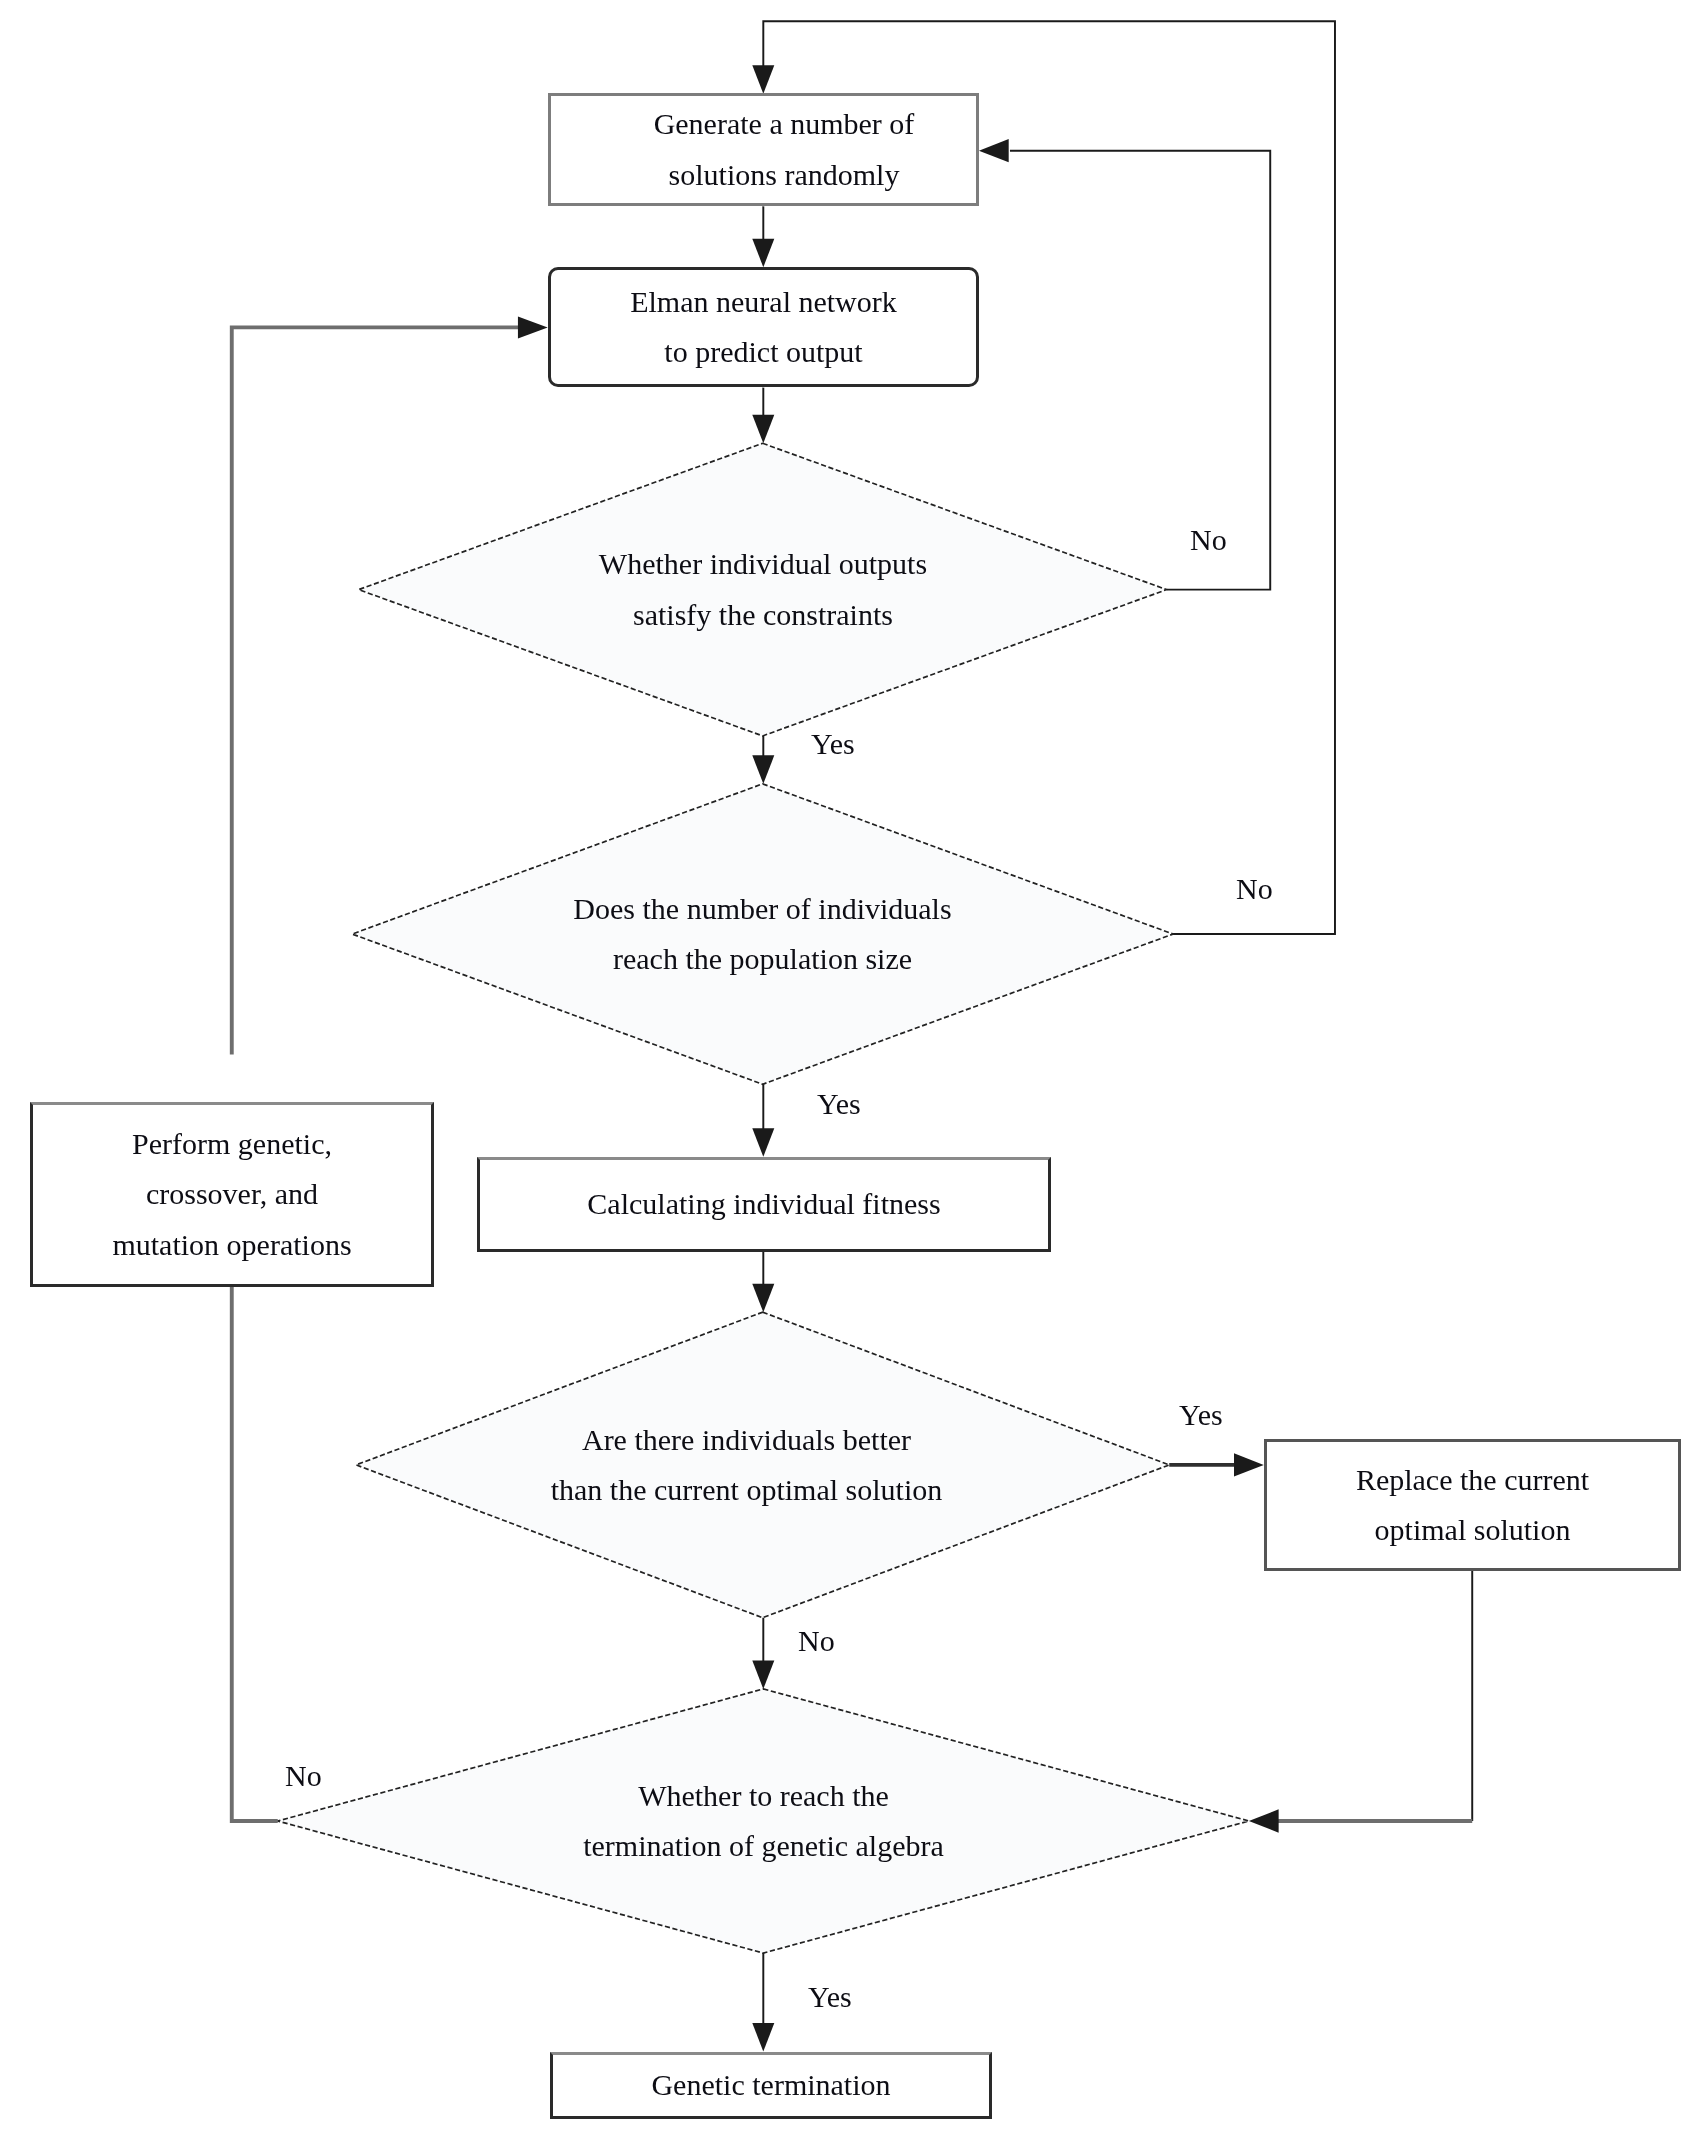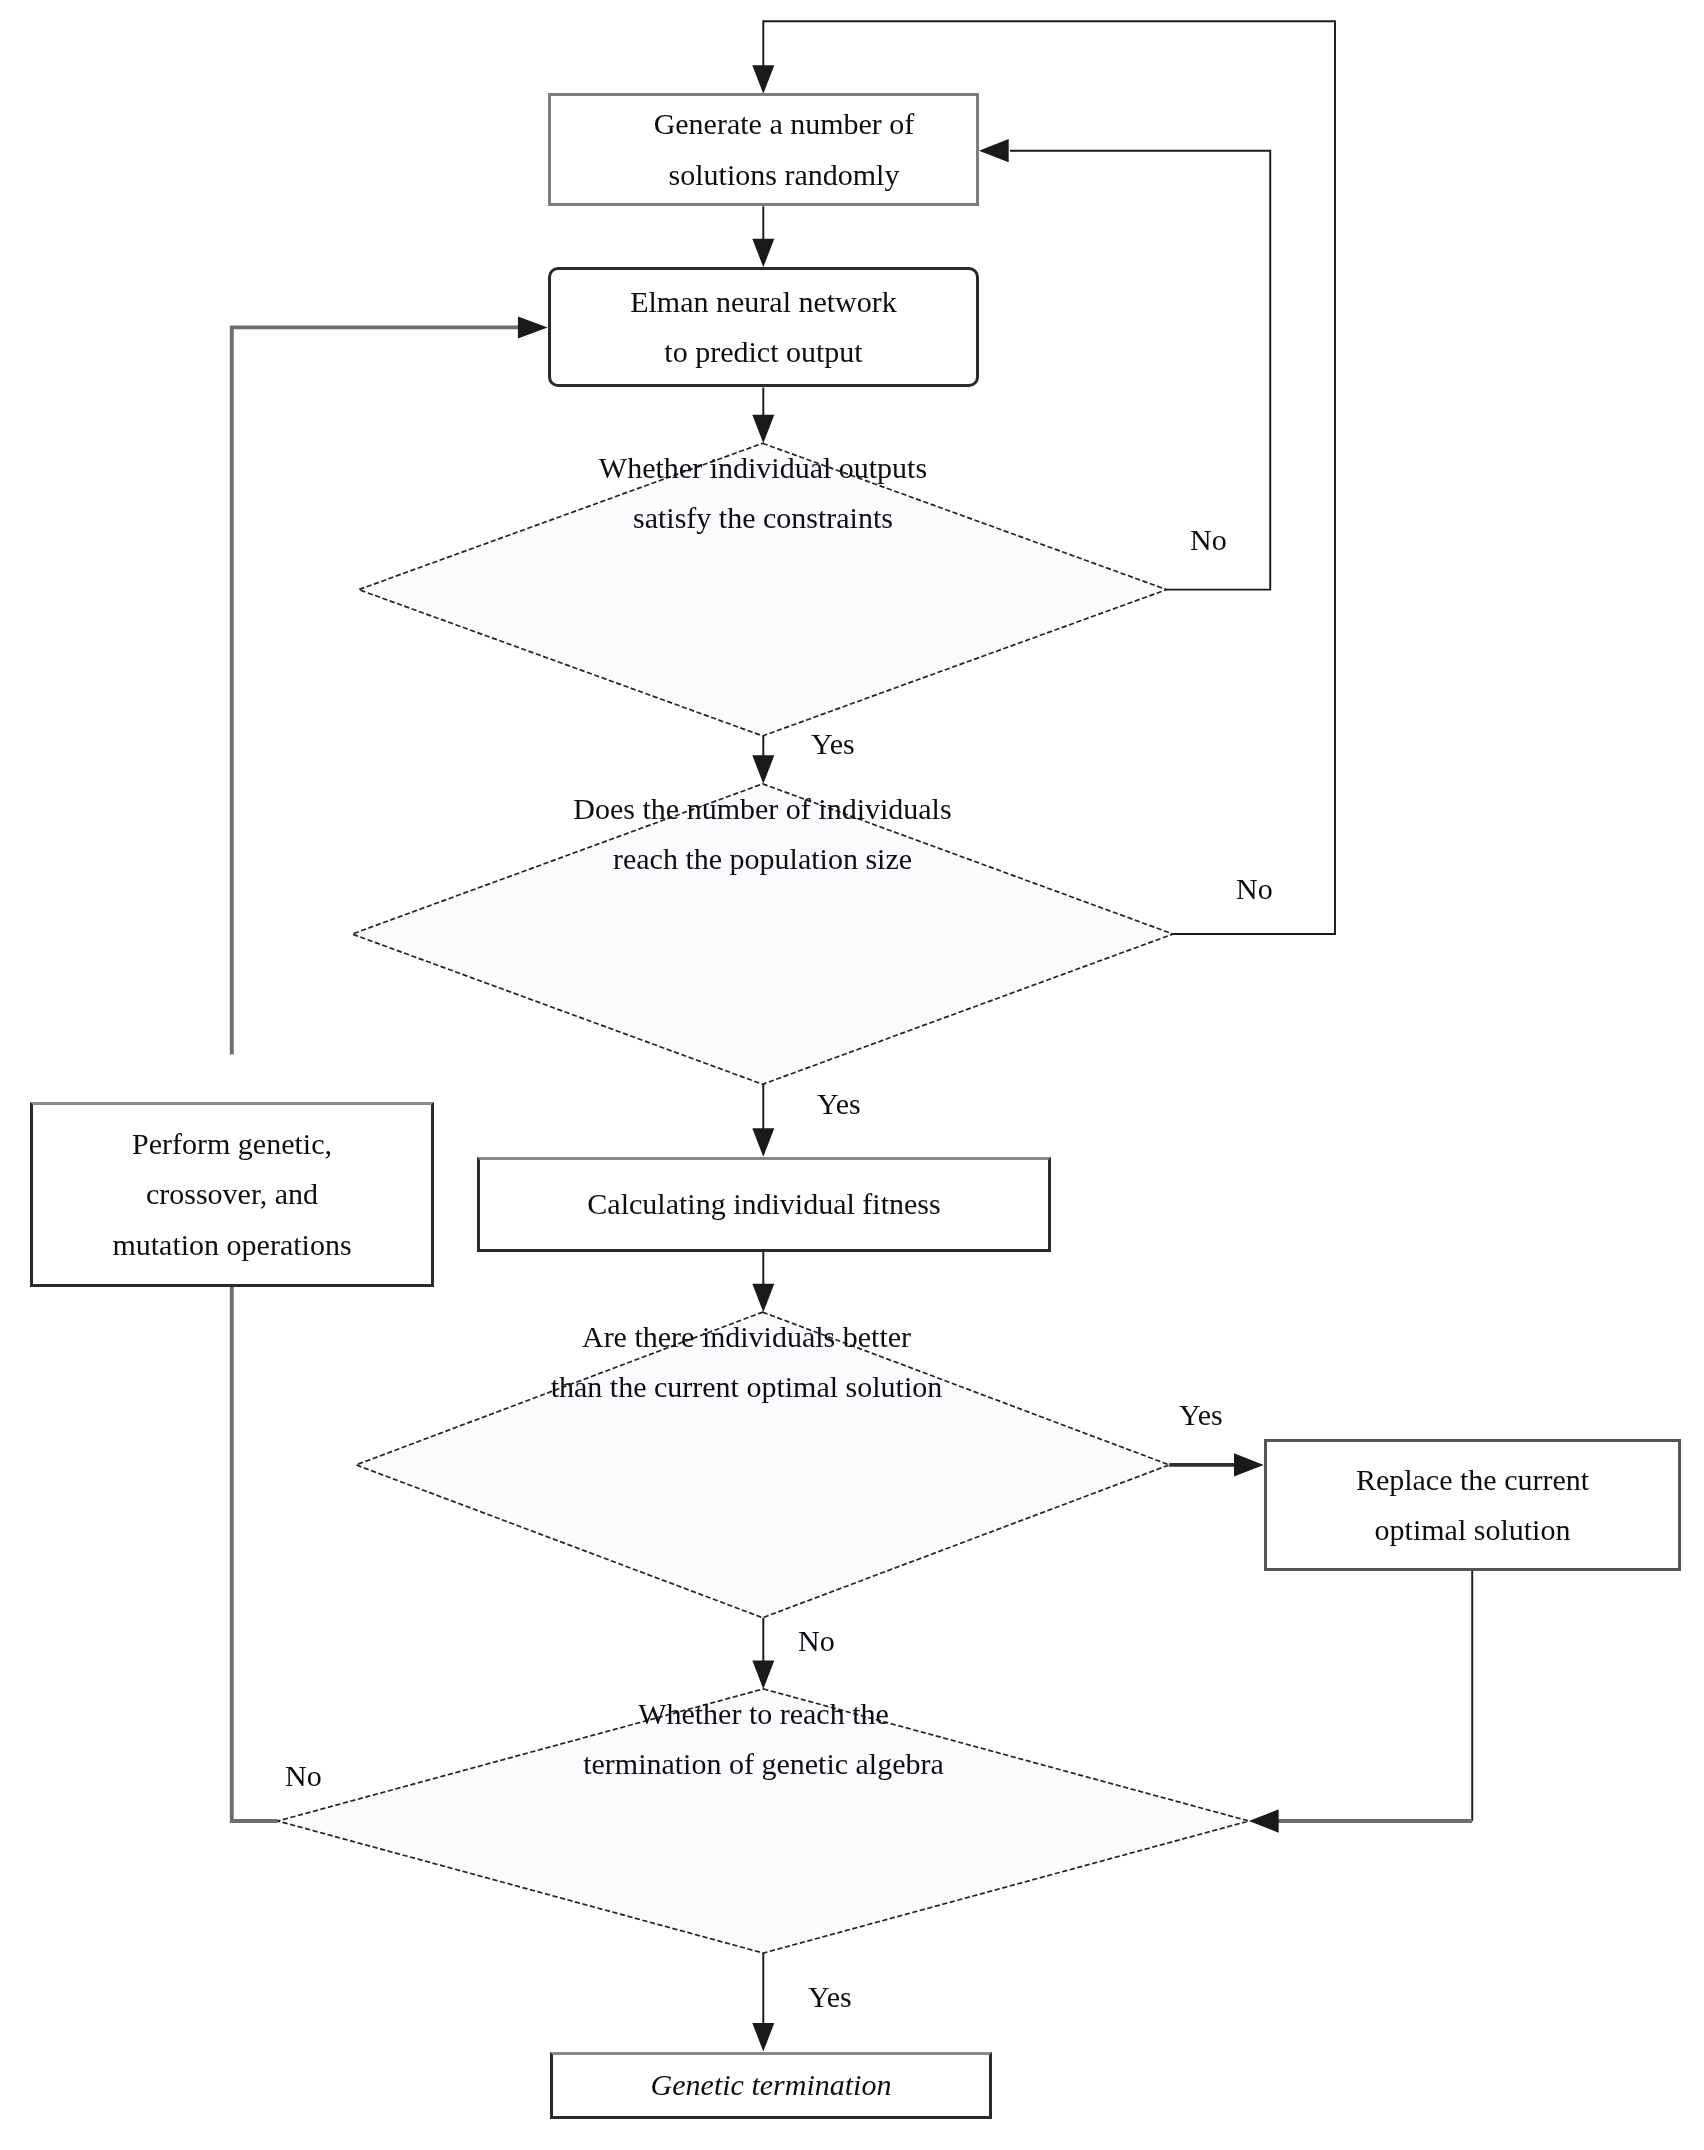--- a/index.html
+++ b/index.html
@@ -47,21 +47,21 @@
     font-size: 30px;
     line-height: 1.68;
     color: var(--ink);
   }
   .soft-top { border-top-color: var(--border_soft); }
   .gen-border { border: 3.9px solid var(--generate_border); }
   .rep-border { border: 3.2px solid #555555; margin-top: 40px; }
   .dtext {
     position: absolute;
     display: flex;
-    align-items: flex-start;
+    align-items: center;
     justify-content: center;
     text-align: center;
     pointer-events: none;
   }
   .edge-label {
     position: absolute;
     font-size: 30px;
     color: var(--ink);
   }
 </style>
@@ -130,21 +130,21 @@
 
   <div class="node soft-top" style="left:477px; top:1157px; width:574px; height:95px;">
     <span class="txt">Calculating individual fitness</span>
   </div>
 
   <div class="node rep-border" style="left:1264px; top:1399px; width:417px; height:132px;">
     <span class="txt">Replace the current
 optimal solution</span>
   </div>
 
-  <div class="node soft-top" style="left:550px; top:2052px; width:442px; height:67px;font-style:italic;">
+  <div class="node soft-top" style="left:550px; top:2052px; width:442px; height:67px;">
     <span class="txt">Genetic termination</span>
   </div>
 
   <div class="dtext" style="left:359px; top:443px; width:808px; height:293px;">
     <span class="txt">Whether individual outputs
 satisfy the constraints</span>
   </div>
 
   <div class="dtext" style="left:352px; top:784px; width:821px; height:300px;">
     <span class="txt">Does the number of individuals

